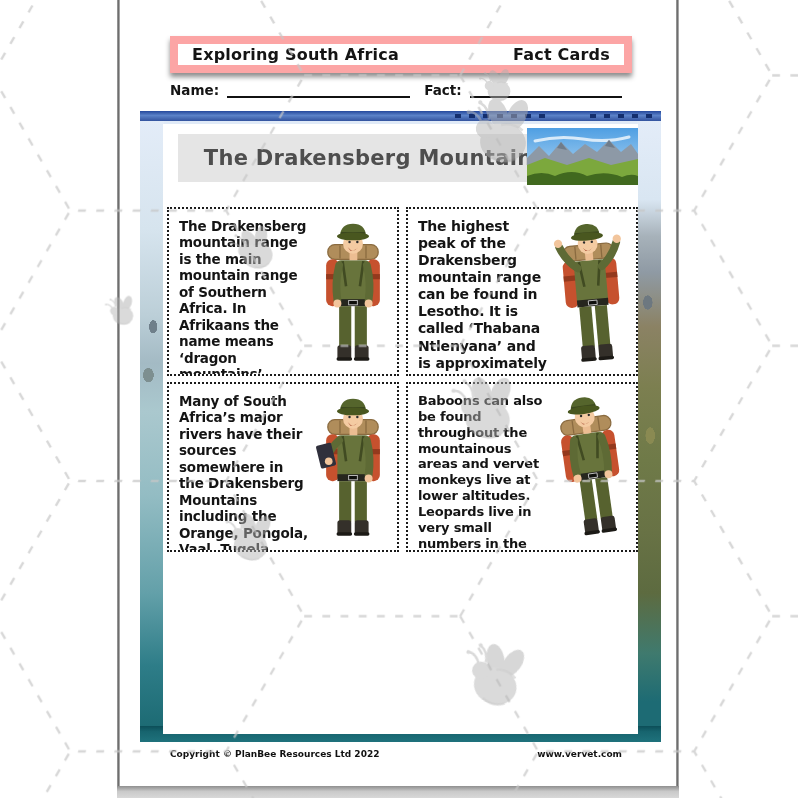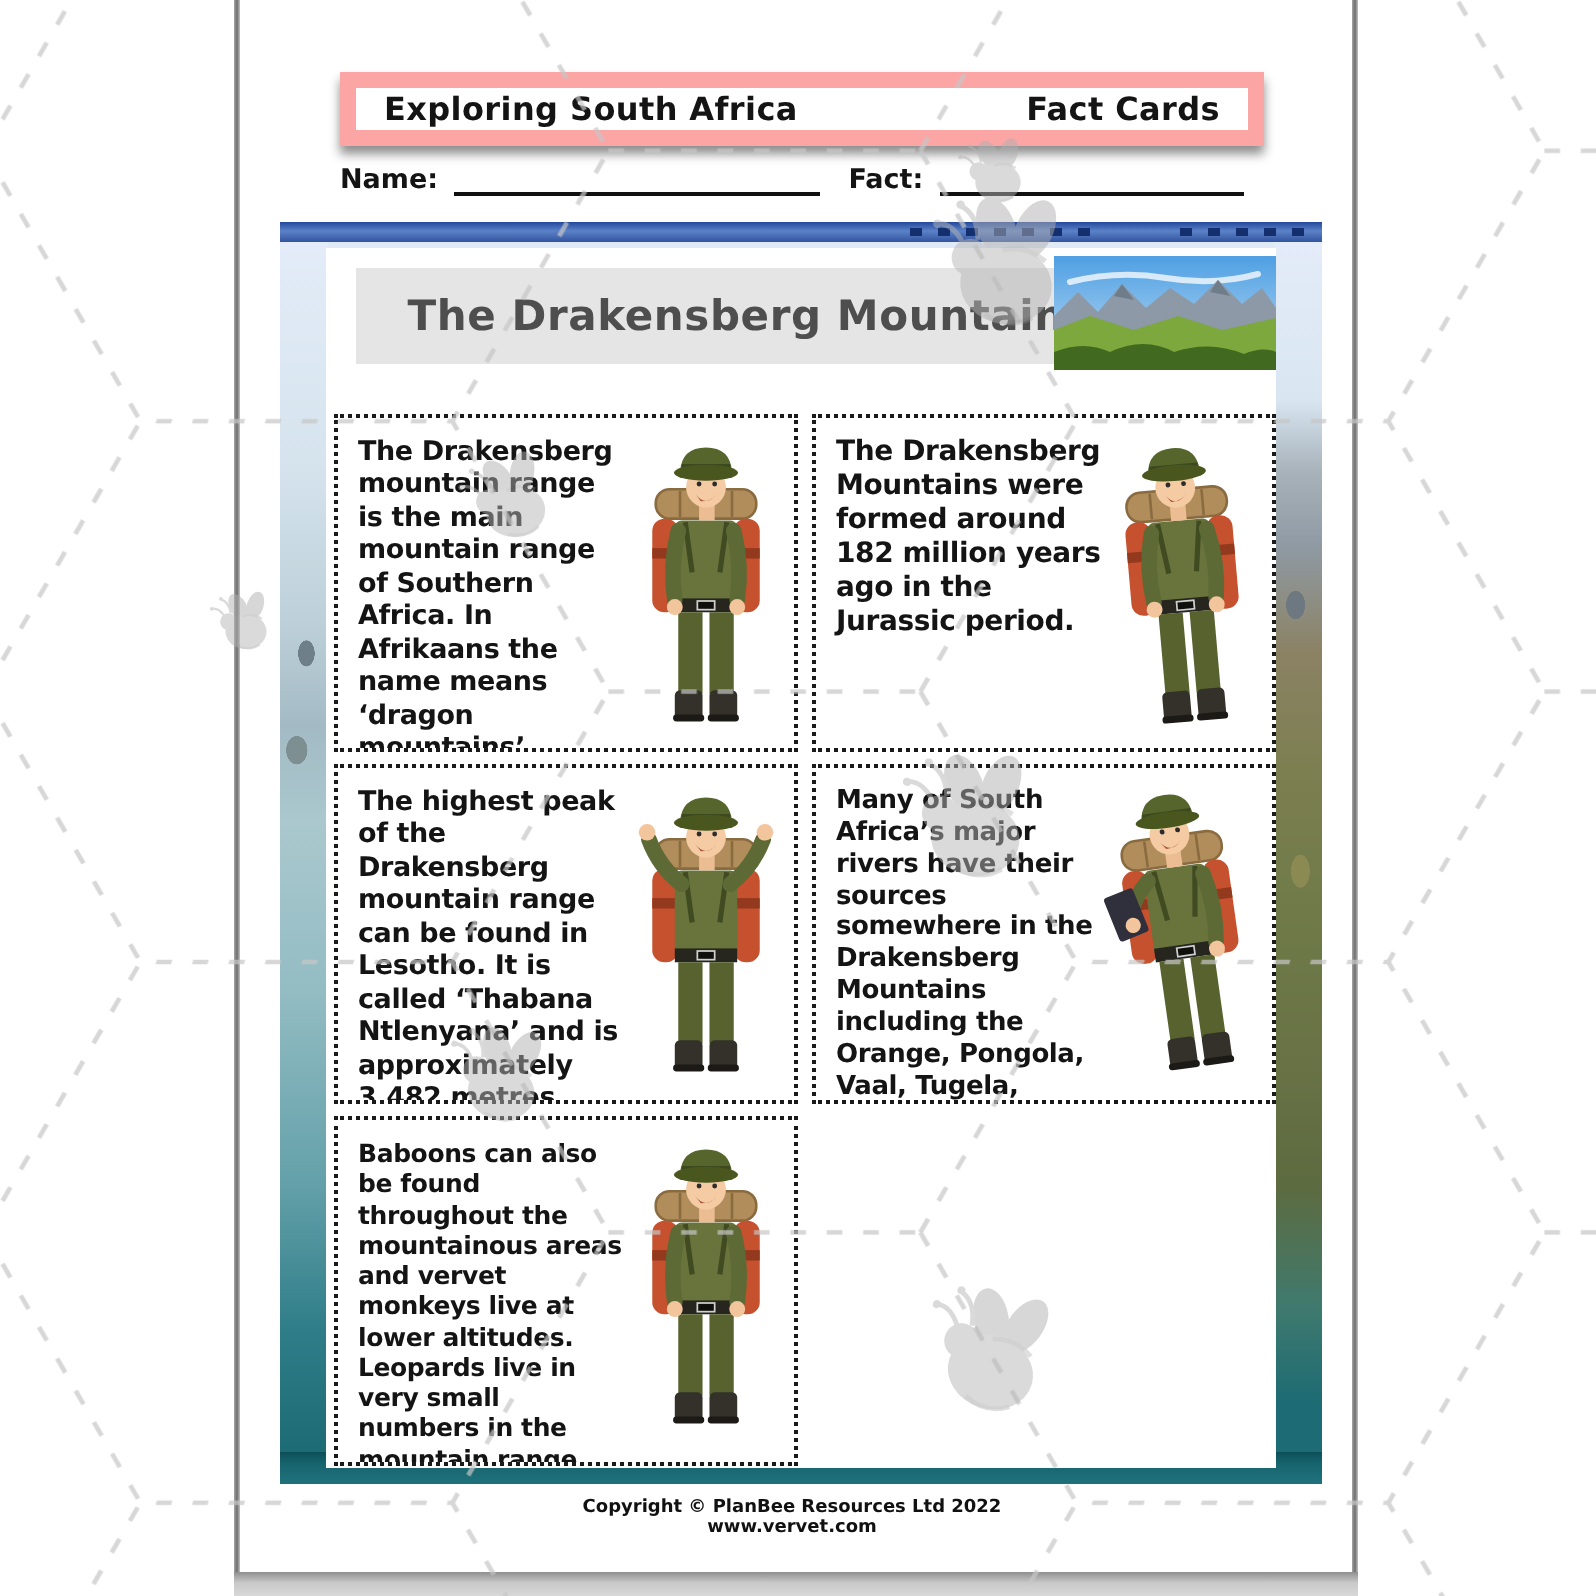--- a/index.html
+++ b/index.html
@@ -70,21 +70,21 @@
   .card:nth-child(2) .card-text{font-size:14px;}
   .card:nth-child(4) .card-text{font-size:13px;}
   .card:nth-child(5) .card-text{font-size:12.5px;}
   .card:nth-child(6) .card-text{font-size:13px;}
   .card:nth-child(2) svg.hiker{transform:rotate(-5deg);}
   .card:nth-child(4) svg.hiker{transform:rotate(-8deg) translateY(-2px);}
 
   
   .footer{position:absolute;left:170px;top:749px;width:452px;z-index:5;
           display:flex;justify-content:space-between;align-items:center;
-          font-size:9px;font-weight:bold;color:#111;flex-direction:column;}
+          font-size:9px;font-weight:bold;color:#111;}
 
   
   .watermark{position:absolute;left:0;top:0;width:798px;height:798px;z-index:30;pointer-events:none;}
 </style>
 </head>
 <body>
 
 <svg width="0" height="0" style="position:absolute" aria-hidden="true">
   <defs>
     <g id="hiker-base">
@@ -215,30 +215,20 @@
       <div class="card-text">The Drakensberg mountain range is the main mountain range of Southern Africa. In Afrikaans the name means ‘dragon mountains’.</div>
       <div class="card-figure">
         <svg class="hiker" viewBox="0 0 90 170">
           <use href="#hiker-base"></use>
             <use href="#arm-left-down"></use>
             <use href="#arm-right-down"></use>
         </svg>
       </div>
     </div>
 
-    <div class="card">
-      <div class="card-text">The Drakensberg Mountains were formed around 182 million years ago in the Jurassic period.</div>
-      <div class="card-figure">
-        <svg class="hiker" viewBox="0 0 90 170">
-          <use href="#hiker-base"></use>
-            <use href="#arm-left-down"></use>
-            <use href="#arm-right-down"></use>
-        </svg>
-      </div>
-    </div>
 
 
     <div class="card">
       <div class="card-text">The highest peak of the Drakensberg mountain range can be found in Lesotho. It is called ‘Thabana Ntlenyana’ and is approximately 3,482 metres high!</div>
       <div class="card-figure">
         <svg class="hiker" viewBox="0 0 90 170">
           <use href="#hiker-base"></use>
             <use href="#arms-up"></use>
         </svg>
       </div>

